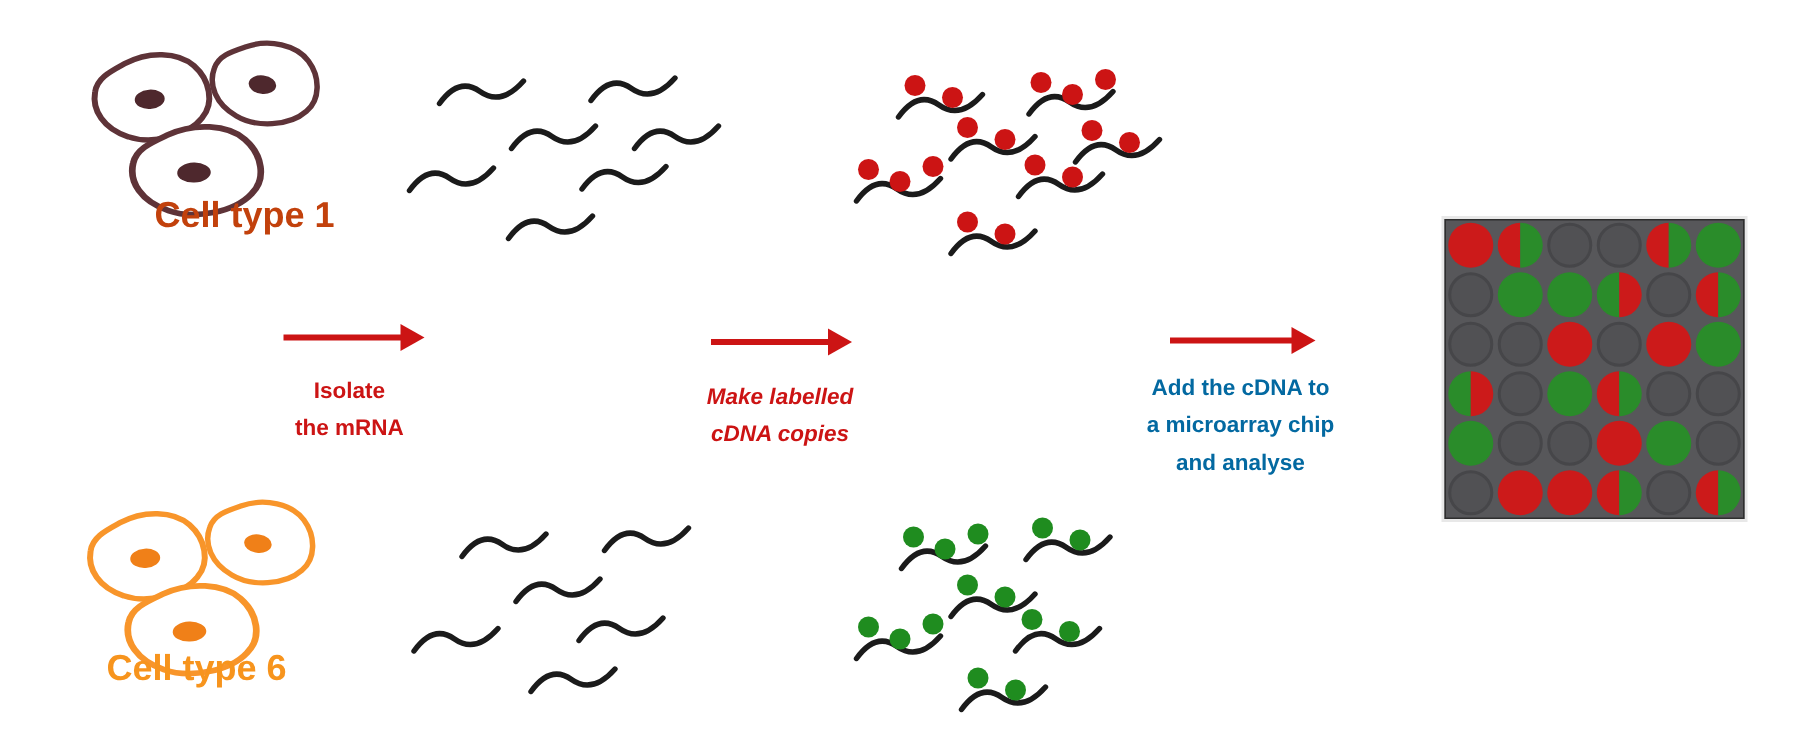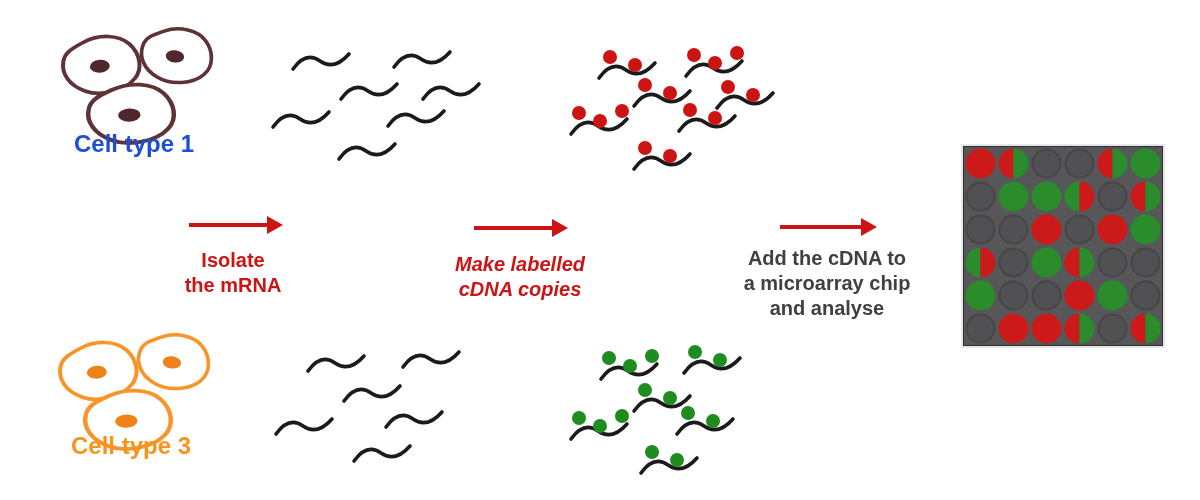--- a/index.html
+++ b/index.html
@@ -6,21 +6,21 @@
   #stage{
     position:relative;width:1200px;height:500px;background:#ffffff;overflow:hidden;
     font-family:"Liberation Sans","DejaVu Sans",sans-serif;
   }
   .abs{position:absolute;}
   .cluster-label{
     position:absolute;font-weight:bold;font-size:24px;letter-spacing:0px;
     width:100%;text-align:center;white-space:nowrap;
   }
   .step-label{
-    position:absolute;font-weight:bold;font-size:20px;line-height:25px;
+    position:absolute;font-weight:bold;font-size:15px;line-height:25px;
     text-align:center;white-space:pre-line;transform:translateX(-50%);
   }
   .chip{
     position:absolute;border:1px solid #2e2e2e;box-shadow:0 0 0 2px #e8e8e8;
   }
   svg{display:block;}
 </style>
 </head>
 <body>
 
@@ -36,49 +36,49 @@
           <g transform="translate(88,2) rotate(7 45 35) scale(0.92 0.88)">
             <path d="M30,8 C46,0 66,2 76,13 C86,24 88,41 79,51 C68,64 44,68 29,61 C13,54 6,40 9,27 C11,17 20,13 30,8 Z" fill="#ffffff" stroke="#5e3338" stroke-width="4"></path>
             <ellipse cx="45" cy="35" rx="10" ry="7" fill="#4e282d"></ellipse>
           </g>
           <g transform="translate(34,58) rotate(-2 45 35) scale(1.12 0.95)">
             <path d="M30,8 C46,0 66,2 76,13 C86,24 88,41 79,51 C68,64 44,68 29,61 C13,54 6,40 9,27 C11,17 20,13 30,8 Z" fill="#ffffff" stroke="#5e3338" stroke-width="4"></path>
             <ellipse cx="45" cy="35" rx="10" ry="7" fill="#4e282d"></ellipse>
           </g>
         </svg>
       </div>
-    <div class="cluster-label" style="top: 106px; color: #1d4ed8;">Cell type 1</div>
+    <div class="cluster-label" style="top: 106px; color: #c2410c; text-align: right;">Cell type 1</div>
   </div>
 
   <div class="abs" id="cluster-1" style="left: 42px; top: 330px; width: 178px; height: 140px;">
     <div class="svg-slot">
         <svg width="178" height="130" viewBox="0 0 178 130">
           <g transform="translate(10,10) rotate(-4 45 35) scale(1 0.92)">
             <path d="M30,8 C46,0 66,2 76,13 C86,24 88,41 79,51 C68,64 44,68 29,61 C13,54 6,40 9,27 C11,17 20,13 30,8 Z" fill="#ffffff" stroke="#f8952a" stroke-width="4"></path>
             <ellipse cx="45" cy="35" rx="10" ry="7" fill="#f08018"></ellipse>
           </g>
           <g transform="translate(88,2) rotate(7 45 35) scale(0.92 0.88)">
             <path d="M30,8 C46,0 66,2 76,13 C86,24 88,41 79,51 C68,64 44,68 29,61 C13,54 6,40 9,27 C11,17 20,13 30,8 Z" fill="#ffffff" stroke="#f8952a" stroke-width="4"></path>
             <ellipse cx="45" cy="35" rx="10" ry="7" fill="#f08018"></ellipse>
           </g>
           <g transform="translate(34,58) rotate(-2 45 35) scale(1.12 0.95)">
             <path d="M30,8 C46,0 66,2 76,13 C86,24 88,41 79,51 C68,64 44,68 29,61 C13,54 6,40 9,27 C11,17 20,13 30,8 Z" fill="#ffffff" stroke="#f8952a" stroke-width="4"></path>
             <ellipse cx="45" cy="35" rx="10" ry="7" fill="#f08018"></ellipse>
           </g>
         </svg>
       </div>
-    <div class="cluster-label" style="top: 102px; color: rgb(247, 148, 29);">Cell type 3</div>
+    <div class="cluster-label" style="top: 102px; color: rgb(247, 148, 29);">Cell type 6</div>
   </div>
 
   <div id="steps">
     <div class="step-label" id="step-label-0" style="left: 233px; top: 248px; color: rgb(204, 20, 20);">Isolate
 the mRNA</div>
     <div class="step-label" id="step-label-1" style="left: 520px; top: 252px; color: rgb(204, 20, 20); font-style: italic;">Make labelled
 cDNA copies</div>
-    <div class="step-label" id="step-label-2" style="left: 827px; top: 246px; color: #404040;">Add the cDNA to
+    <div class="step-label" id="step-label-2" style="left: 827px; top: 246px; color: #0369a1;">Add the cDNA to
 a microarray chip
 and analyse</div>
   <svg width="102" height="22" style="position:absolute;left:187px;top:214px;">
         <line x1="2" y1="11" x2="82" y2="11" stroke="#cc1414" stroke-width="4"></line>
         <polygon points="96,11 80,2 80,20" fill="#cc1414"></polygon>
       </svg>
       <svg width="102" height="22" style="position:absolute;left:472px;top:217px;">
         <line x1="2" y1="11" x2="82" y2="11" stroke="#cc1414" stroke-width="4"></line>
         <polygon points="96,11 80,2 80,20" fill="#cc1414"></polygon>
       </svg>

